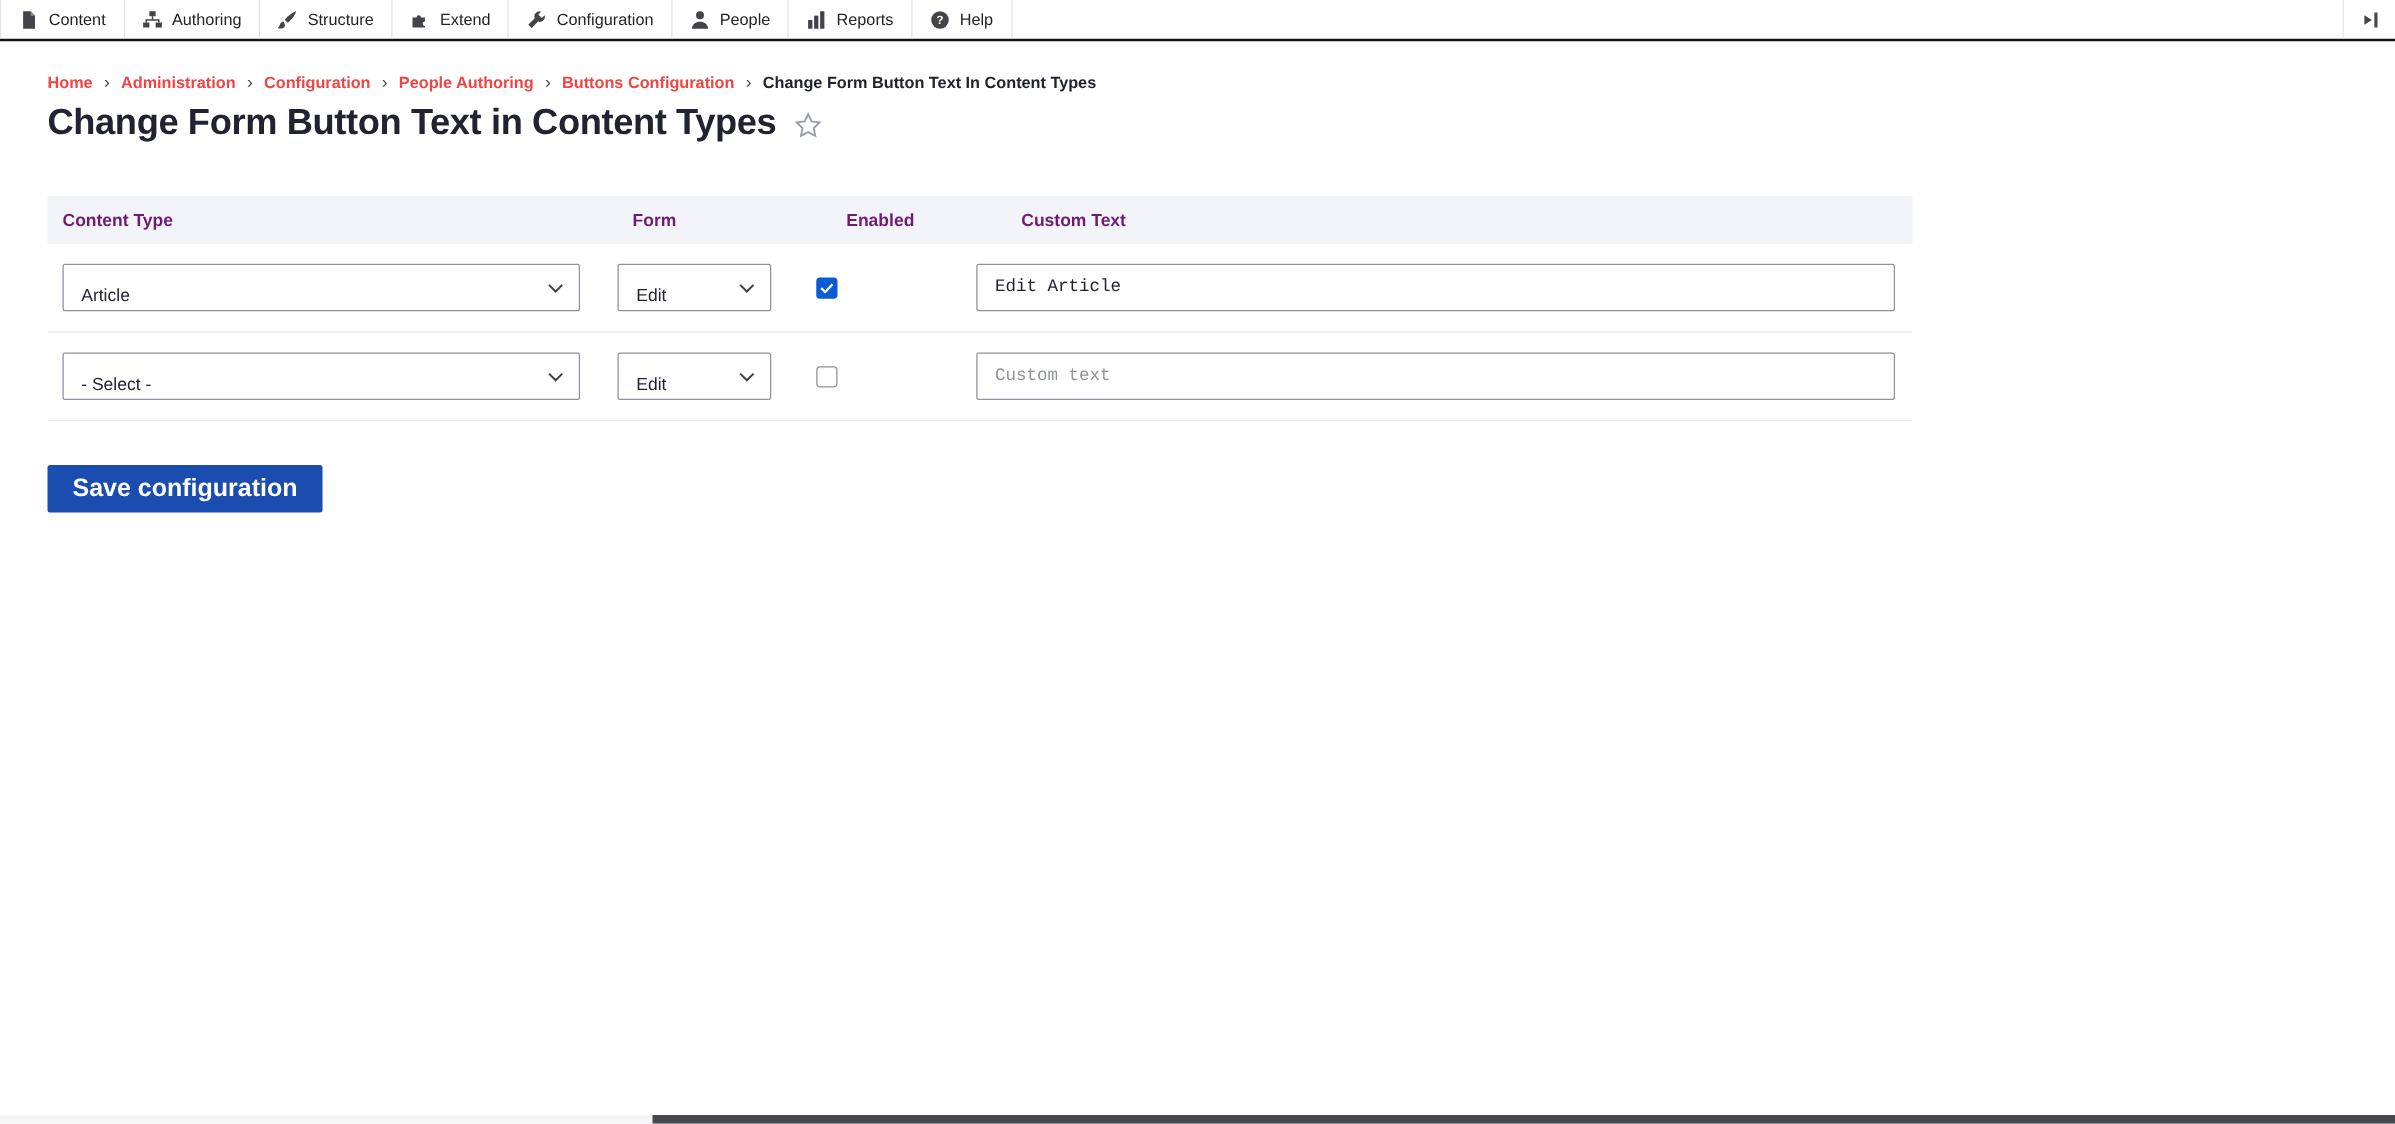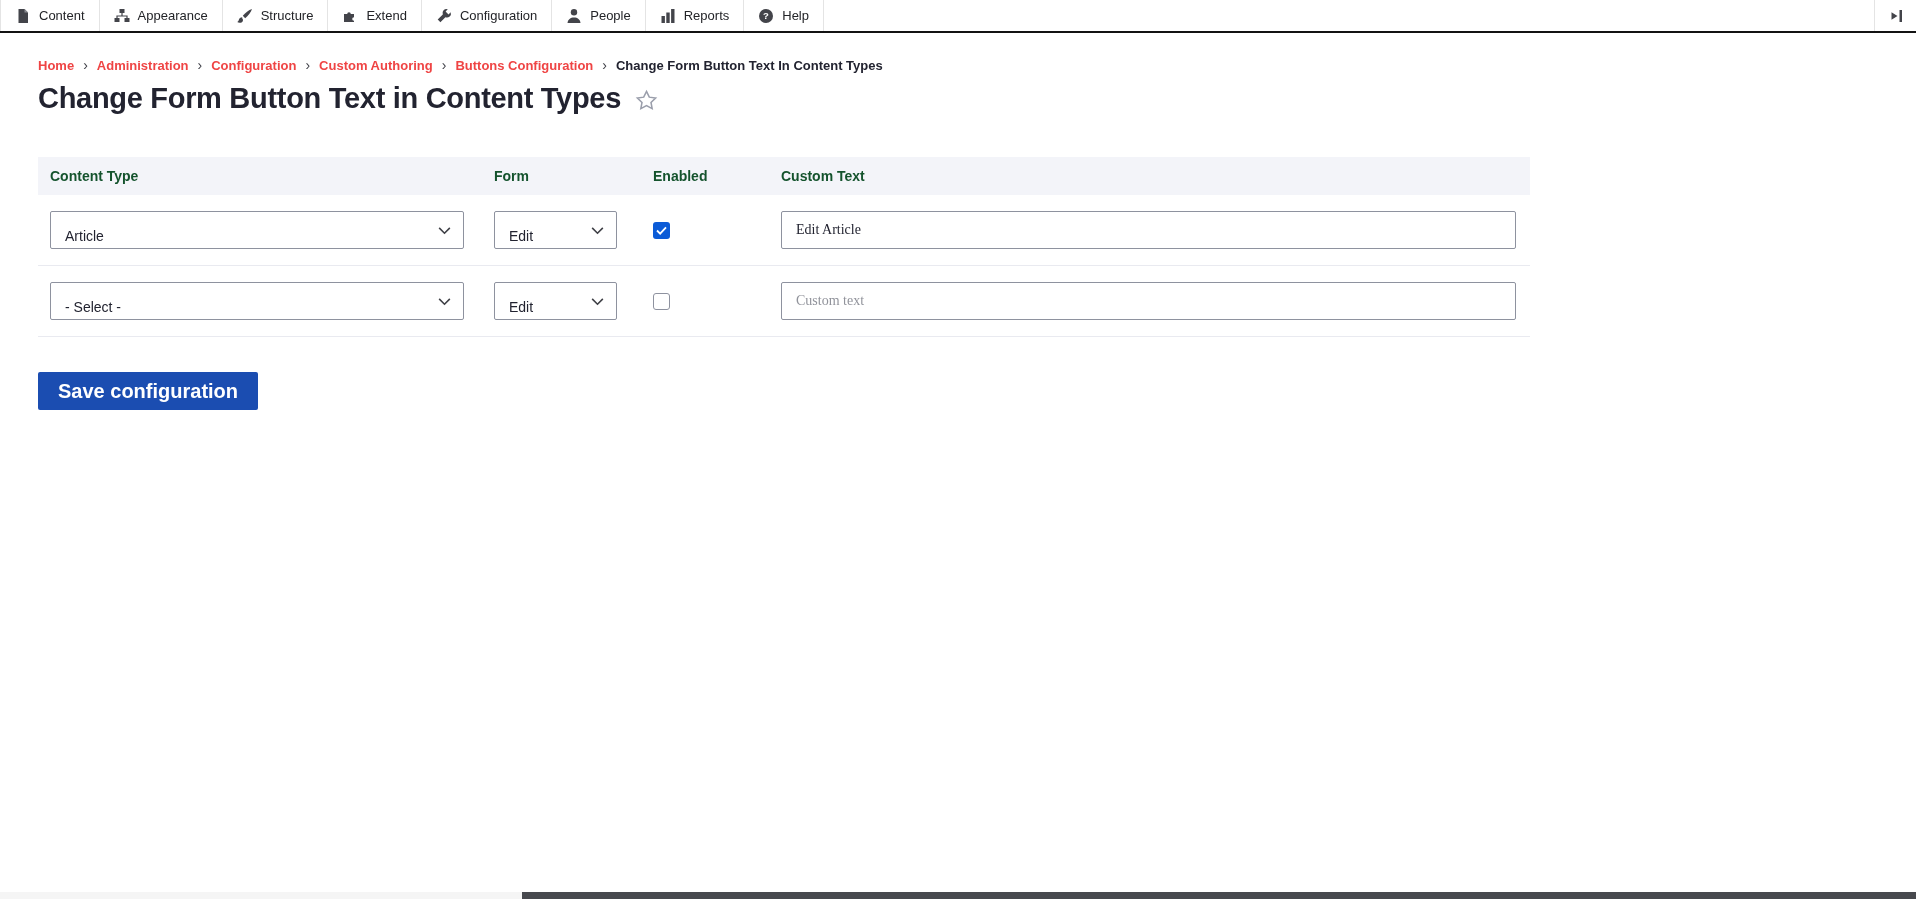--- a/index.html
+++ b/index.html
@@ -55,21 +55,21 @@
 
   
   .cfg-table { margin-top: 42px; width: 1492px; font-size: 14px; }
   .thead, .trow {
     display: grid;
     grid-template-columns: 444px 159px 128px 1fr;
   }
   .thead {
     background: var(--table-header-bg, #f3f4f9);
     height: 38px; align-items: center;
-    font-weight: 700; color: #14532d;
+    font-weight: 700; color: #701a75; gap: 12px;
   }
   .thead > div { padding: 0 12px; }
   .trow {
     padding: 16px 0;
     border-bottom: 1px solid #e9eaf0;
     align-items: start;
   }
   .cell { padding: 0 12px; }
   .cell-custom { padding: 0 14px 0 12px; }
 
@@ -91,21 +91,21 @@
   .checkbox-checked {
     background: var(--checkbox-checked, #0b5bd7);
     display: flex; align-items: center; justify-content: center;
   }
   .checkbox-unchecked { border: 1px solid #8e929f; background: #fff; }
 
   .text-input {
     width: 100%; height: 38px;
     border: 1px solid #8e929f; border-radius: 2px;
     padding: 0 14px; font-size: 14px; color: #222330;
-    font-family: Liberation Serif, serif;
+    font-family: Liberation Mono, monospace;
     background: #fff;
   }
   .text-input::placeholder { color: #91939b; }
   .description { margin-top: 7px; font-size: 12px; color: #55565b; }
 
   
   .save-btn {
     margin: 35px 0 0 38px;
     background: var(--primary, #1b4db1);
     color: #fff; font-weight: 700; font-size: 20px;
@@ -146,21 +146,21 @@
     <span class="ticon">
       <svg viewBox="0 0 16 16">
           <g fill="#43444a">
             <rect x="5.5" y="1" width="5" height="4"></rect>
             <rect x="0.5" y="10" width="5" height="4"></rect>
             <rect x="10.5" y="10" width="5" height="4"></rect>
           </g>
           <path d="M8 5v3M3 10V8h10v2" stroke="#43444a" stroke-width="1.2" fill="none"></path>
         </svg>
     </span>
-    <span>Appearance</span>
+    <span>Authoring</span>
   </div>
 
   <div class="toolbar-item">
     <span class="ticon">
       <svg viewBox="0 0 16 16" fill="#43444a">
           <path d="M15 1c-3.2 1-7 4-9.2 6.8l2.4 2.4C11 8 14 4.2 15 1z"></path>
           <path d="M5.2 9.2c-1.8 0-2.9 1-3.4 2.8-.3 1.2-1 1.7-1.6 2.1 1.1.9 3.7 1.1 5-.1 1-.9 1.1-2.4.1-3.4z"></path>
         </svg>
     </span>
     <span>Structure</span>
@@ -230,21 +230,21 @@
 
 <div class="page">
 
   <nav class="breadcrumb">
     <a class="crumb">Home</a>
     <span class="crumb-sep">›</span>
     <a class="crumb">Administration</a>
     <span class="crumb-sep">›</span>
     <a class="crumb">Configuration</a>
     <span class="crumb-sep">›</span>
-    <a class="crumb">Custom Authoring</a>
+    <a class="crumb">People Authoring</a>
     <span class="crumb-sep">›</span>
     <a class="crumb">Buttons Configuration</a>
     <span class="crumb-sep">›</span>
     <span class="crumb-current">Change Form Button Text In Content Types</span>
   </nav>
 
   <div class="title-row">
     <h1 class="page-title">Change Form Button Text in Content Types</h1>
     <span class="star-icon">
       <svg width="23" height="23" viewBox="0 0 24 24">

